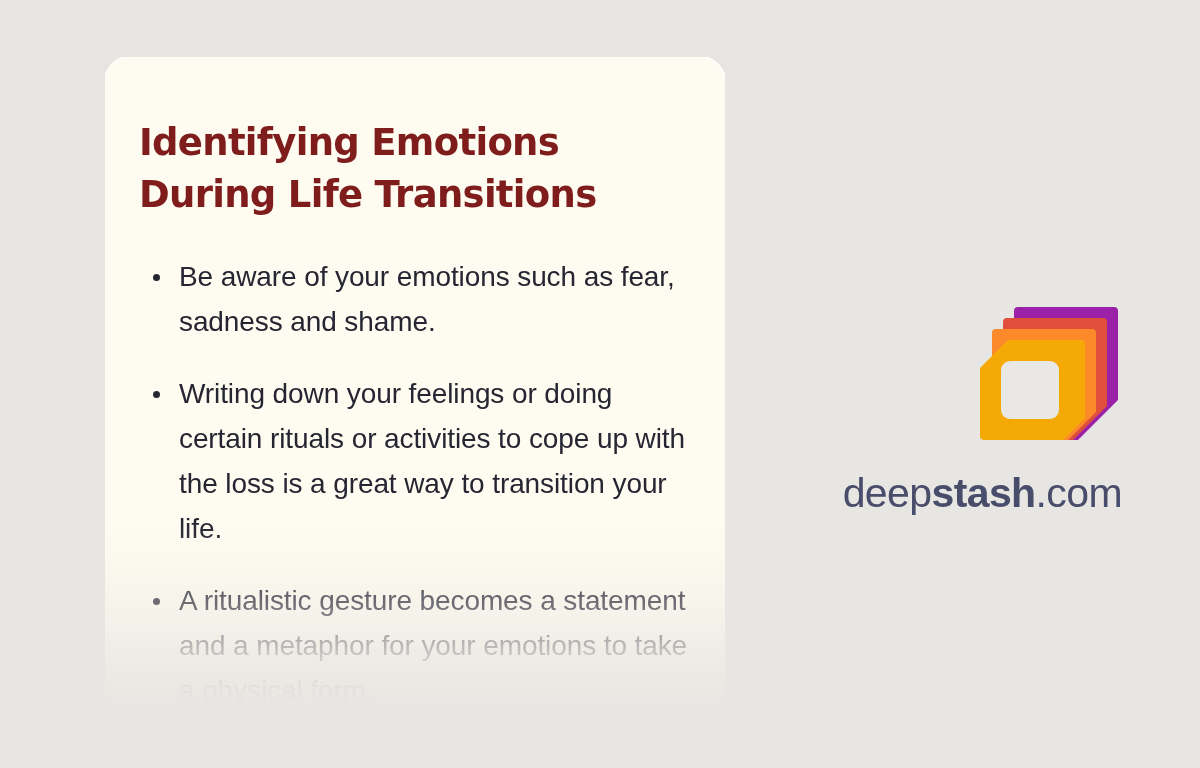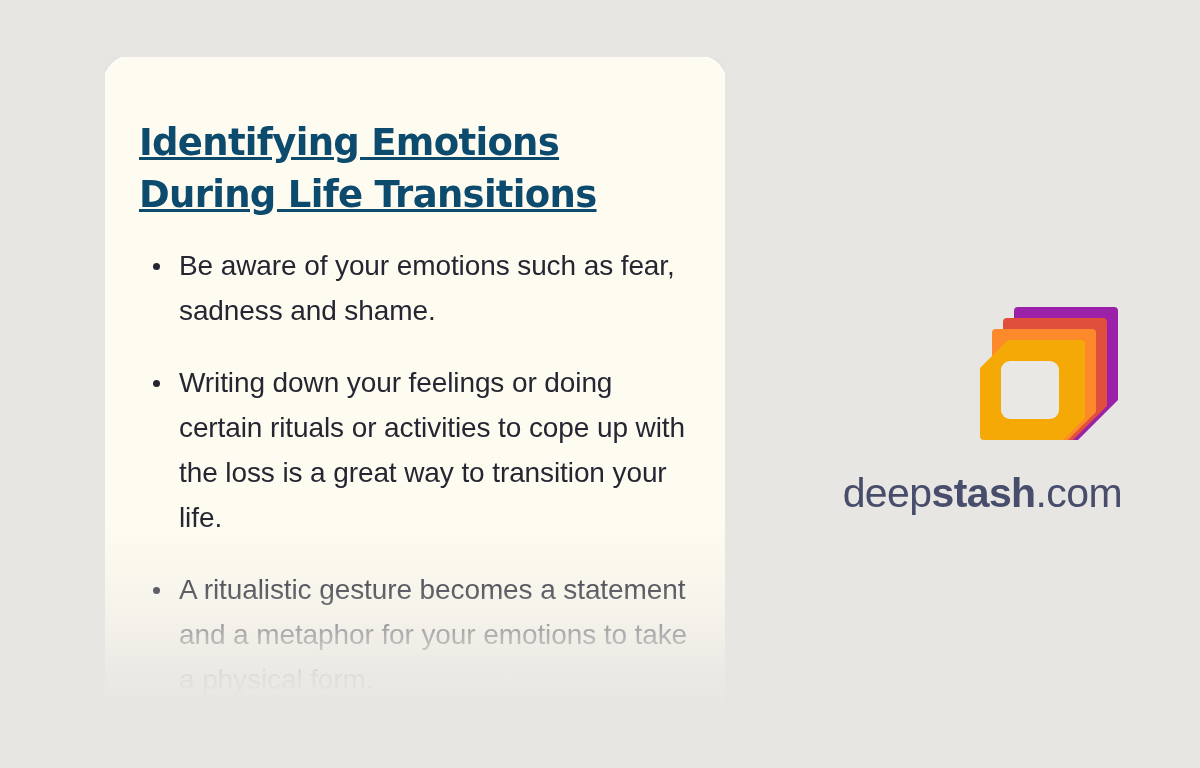--- a/index.html
+++ b/index.html
@@ -53,29 +53,28 @@
                 rgba(232,230,226,1) 100%);
   }
 
   
   .card-title {
     font-family: "DejaVu Sans", sans-serif;
     font-weight: 700;
     font-size: 37px;
     line-height: 1.40;
     letter-spacing: -0.7px;
-    color: #0c4a6e;
+    color: #7f1d1d;
     max-width: 520px;
-    text-decoration: underline;
   }
 
   
   .bullets {
     list-style: none;
-    margin-top: 22px;
+    margin-top: 33px;
   }
 
   .bullet {
     position: relative;
     padding-left: 40px;
     margin-bottom: 27px;
     font-size: 28px;
     line-height: 45px;
     color: #262633;
     letter-spacing: -0.1px;

